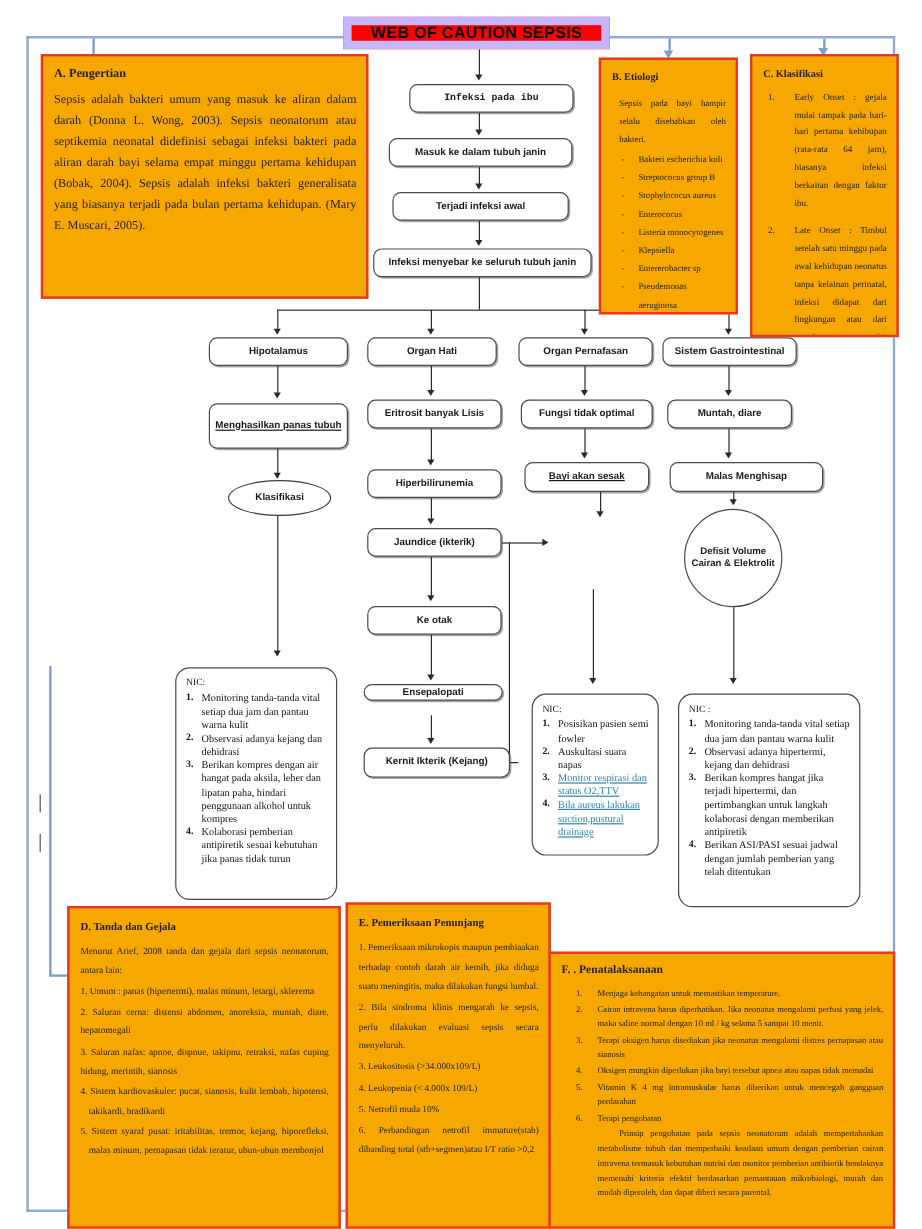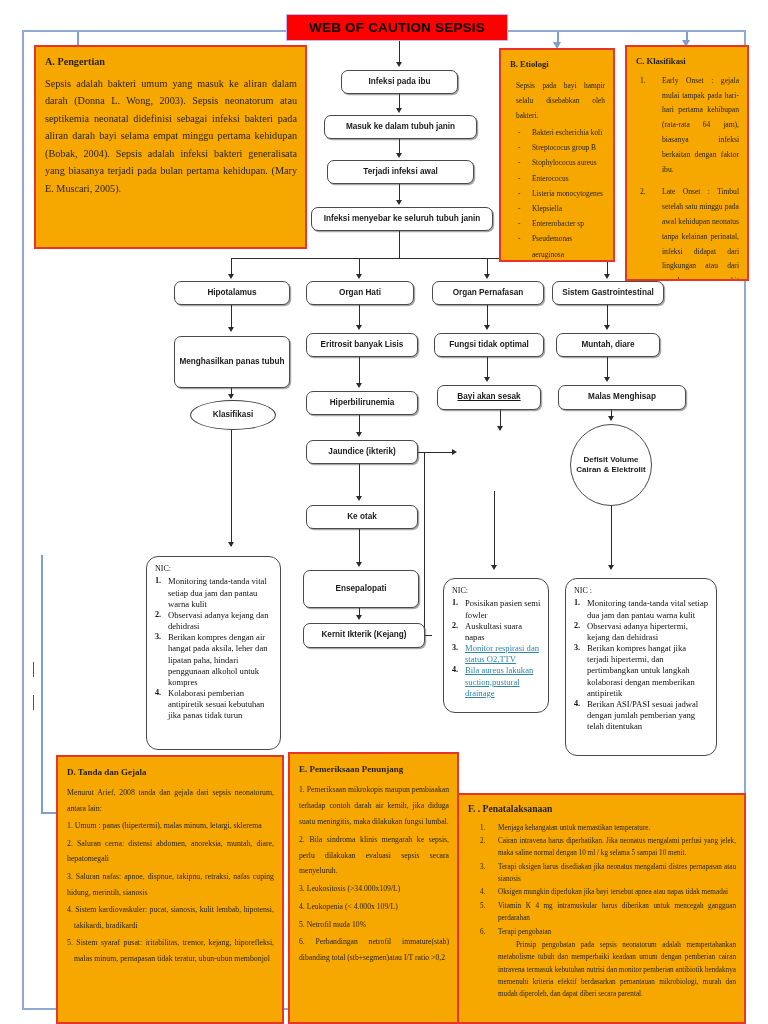--- a/index.html
+++ b/index.html
@@ -21,21 +21,21 @@
   .frame-top    { left: 22px;  top: 30px;  width: 724px; height: 2px; }
   .frame-left   { left: 22px;  top: 30px;  width: 2px;   height: 980px; }
   .frame-right  { left: 744px; top: 30px;  width: 2px;   height: 980px; }
   .frame-bottom { left: 22px;  top: 1008px;width: 724px; height: 2px; }
 
   
   .title-banner {
     position: absolute;
     left: 286px; top: 14px; width: 222px; height: 27px;
     background: #ff0000;
-    border: 1px solid #c4b5fd;
+    border: 7px solid #c4b5fd;
     display: flex; align-items: center; justify-content: center;
     color: #000; font-weight: bold;
     font-family: "Liberation Sans", sans-serif;
     font-size: 13.5px; letter-spacing: .2px;
     z-index: 40;
   }
 
   
   .obox {
     position: absolute;
@@ -225,21 +225,21 @@
   </div>
 
   <div class="obox" id="box-c">
     <span class="hd">C. Klasifikasi</span>
     <ol class="num">
       <li>Early Onset : gejala mulai tampak pada hari-hari pertama kehibupan (rata-rata 64 jam), biasanya infeksi berkaitan dengan faktor ibu.</li>
       <li style="margin-top:8px;">Late Onset : Timbul setelah satu minggu pada awal kehidupan neonatus tanpa kelainan perinatal, infeksi didapat dari lingkungan atau dari rumah sakit (nosokomial)</li>
     </ol>
   </div>
 
-  <div class="node" style="left:341px; top:70px;  width:117px; height:24px;">
+  <div class="node" style="left:341px; top:70px;  width:137px; height:24px;font-family:Liberation Mono, monospace;">
       <span>Infeksi pada ibu</span>
     </div>
   <div class="node" style="left:324px; top:115px; width:153px; height:24px;">
       <span>Masuk ke dalam  tubuh janin</span>
     </div>
   <div class="node" style="left:327px; top:160px; width:147px; height:24px;">
       <span>Terjadi infeksi awal</span>
     </div>
   <div class="node" style="left:311px; top:207px; width:182px; height:24px;">
       <span>Infeksi menyebar ke seluruh tubuh janin</span>
@@ -251,21 +251,21 @@
   <div class="node" style="left:306px; top:281px; width:108px; height:24px;">
       <span>Organ Hati</span>
     </div>
   <div class="node" style="left:432px; top:281px; width:112px; height:24px;">
       <span>Organ Pernafasan</span>
     </div>
   <div class="node" style="left:552px; top:281px; width:112px; height:24px;">
       <span>Sistem Gastrointestinal</span>
     </div>
 
-  <div class="node" style="left:174px; top:336px; width:116px; height:52px;">
+  <div class="node" style="left:174px; top:336px; width:116px; height:38px;text-decoration:underline;">
       <span>Menghasilkan panas tubuh</span>
     </div>
   <div class="node" style="left:306px; top:333px; width:112px; height:24px;">
       <span>Eritrosit banyak Lisis</span>
     </div>
   <div class="node" style="left:434px; top:333px; width:110px; height:24px;">
       <span>Fungsi tidak optimal</span>
     </div>
   <div class="node" style="left:556px; top:333px; width:104px; height:24px;">
       <span>Muntah, diare</span>
@@ -287,21 +287,21 @@
   <div class="node" style="left:306px; top:440px; width:112px; height:24px;">
       <span>Jaundice  (ikterik)</span>
     </div>
   <div class="node circle" style="left:570px; top:424px; width:82px; height:82px; font-size:8px;">
       <span>Defisit Volume Cairan &amp; Elektrolit</span>
     </div>
 
   <div class="node" style="left:306px; top:505px; width:112px; height:24px;">
       <span>Ke otak</span>
     </div>
-  <div class="node" style="left:303px; top:570px; width:116px; height:38px;align-items:center;">
+  <div class="node" style="left:303px; top:570px; width:116px; height:14px;align-items:center;">
       <span>Ensepalopati</span>
     </div>
   <div class="node" style="left:303px; top:623px; width:122px; height:25px;">
       <span>Kernit Ikterik (Kejang)</span>
     </div>
 
   <div class="ln v" style="left:399px; top:41px;  height:23px;"></div>
   <div class="ahead" style="left:396px; top:62px;"></div>
 
   <div class="ln v" style="left:399px; top:94px;  height:15px;"></div>

